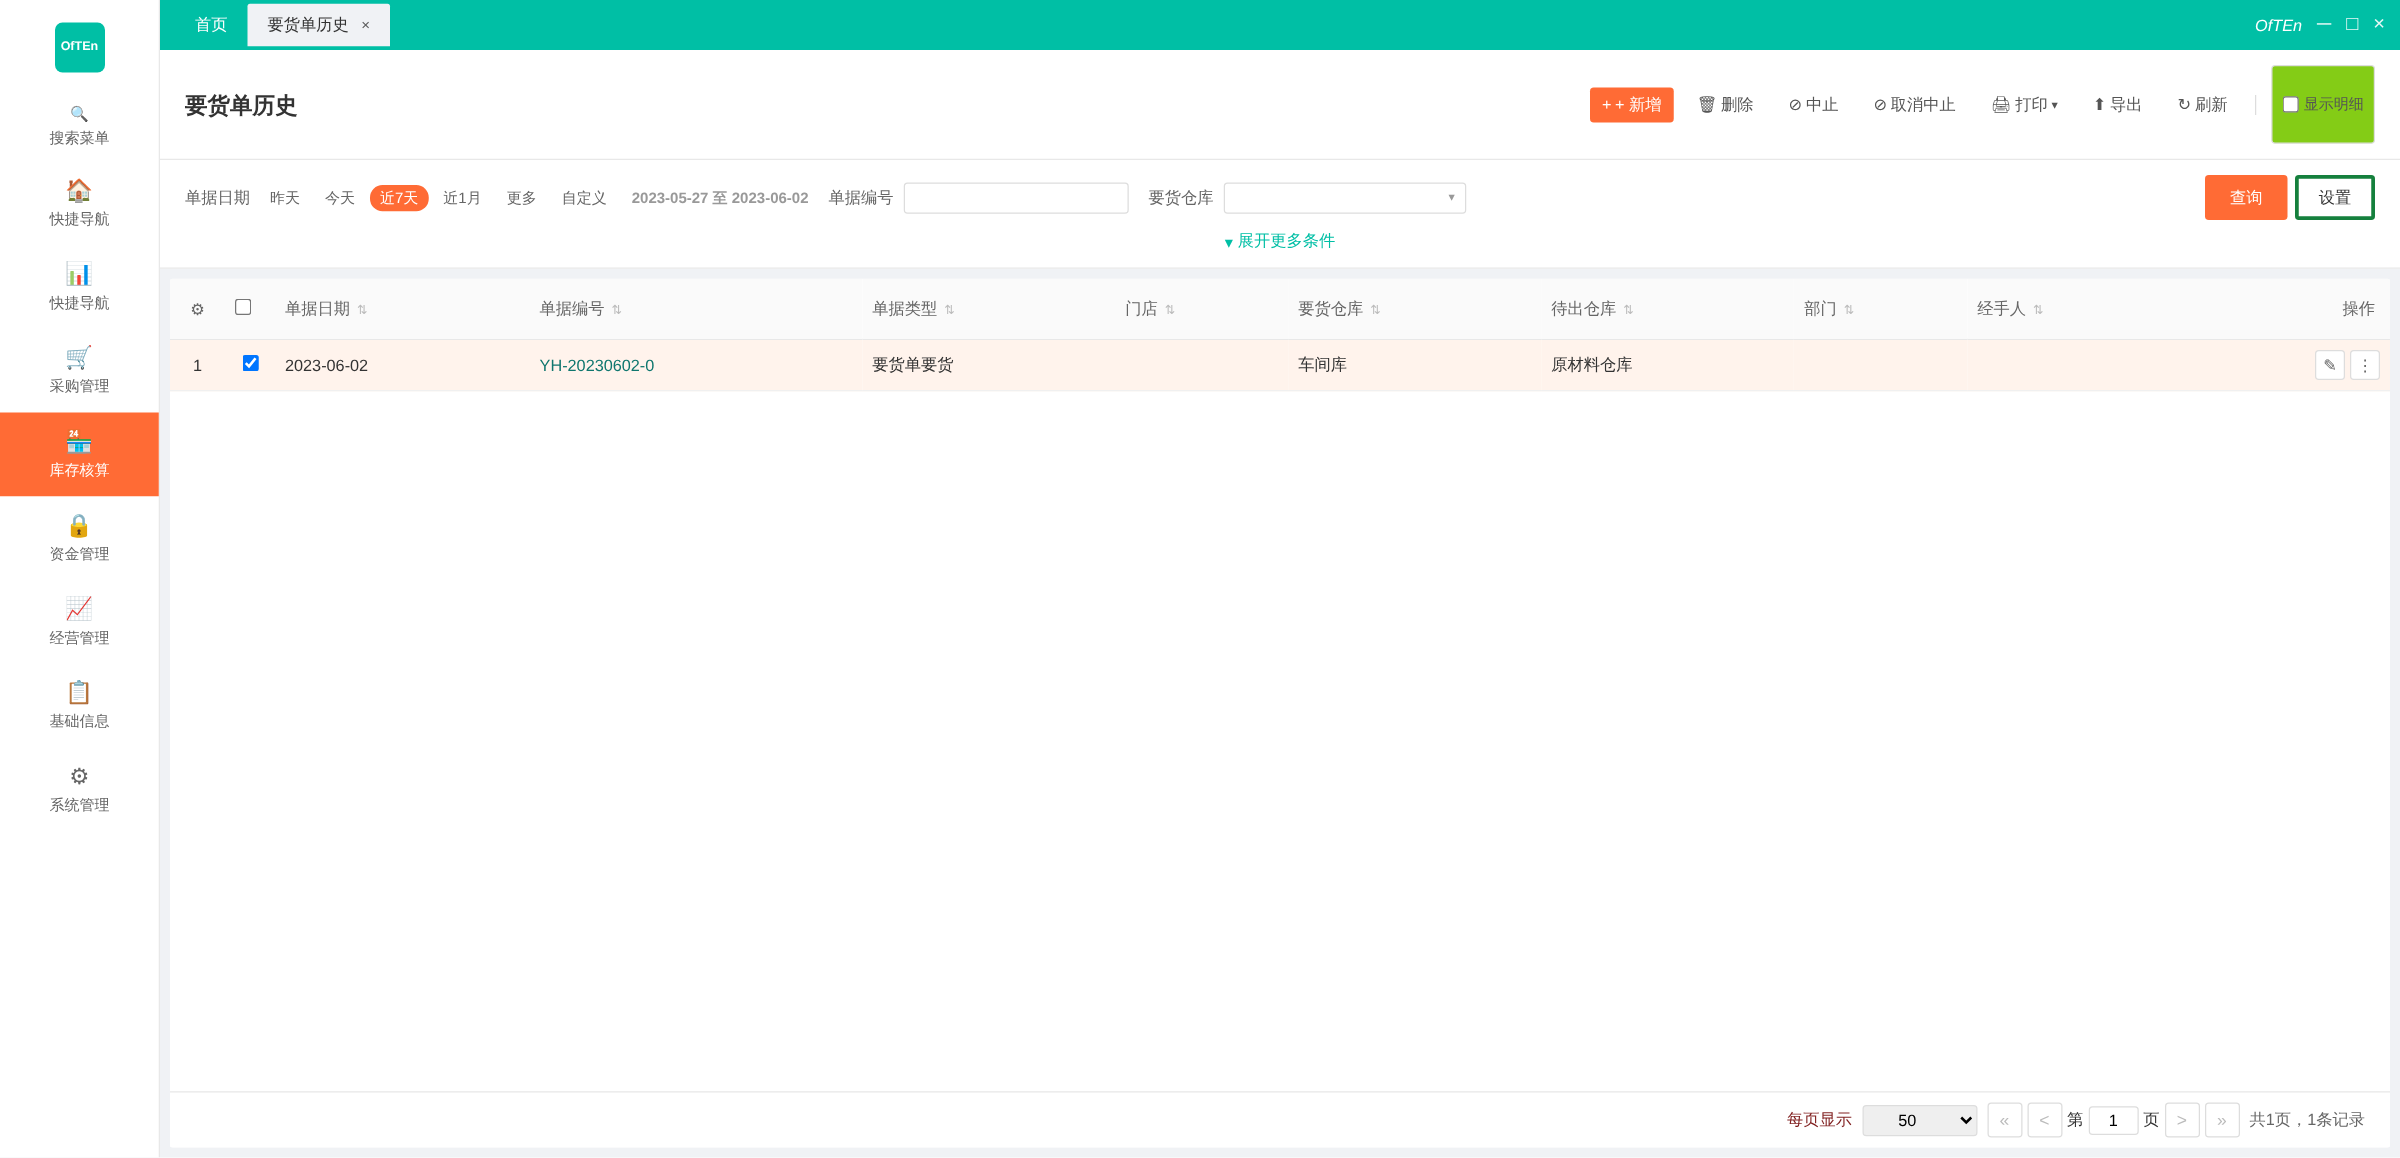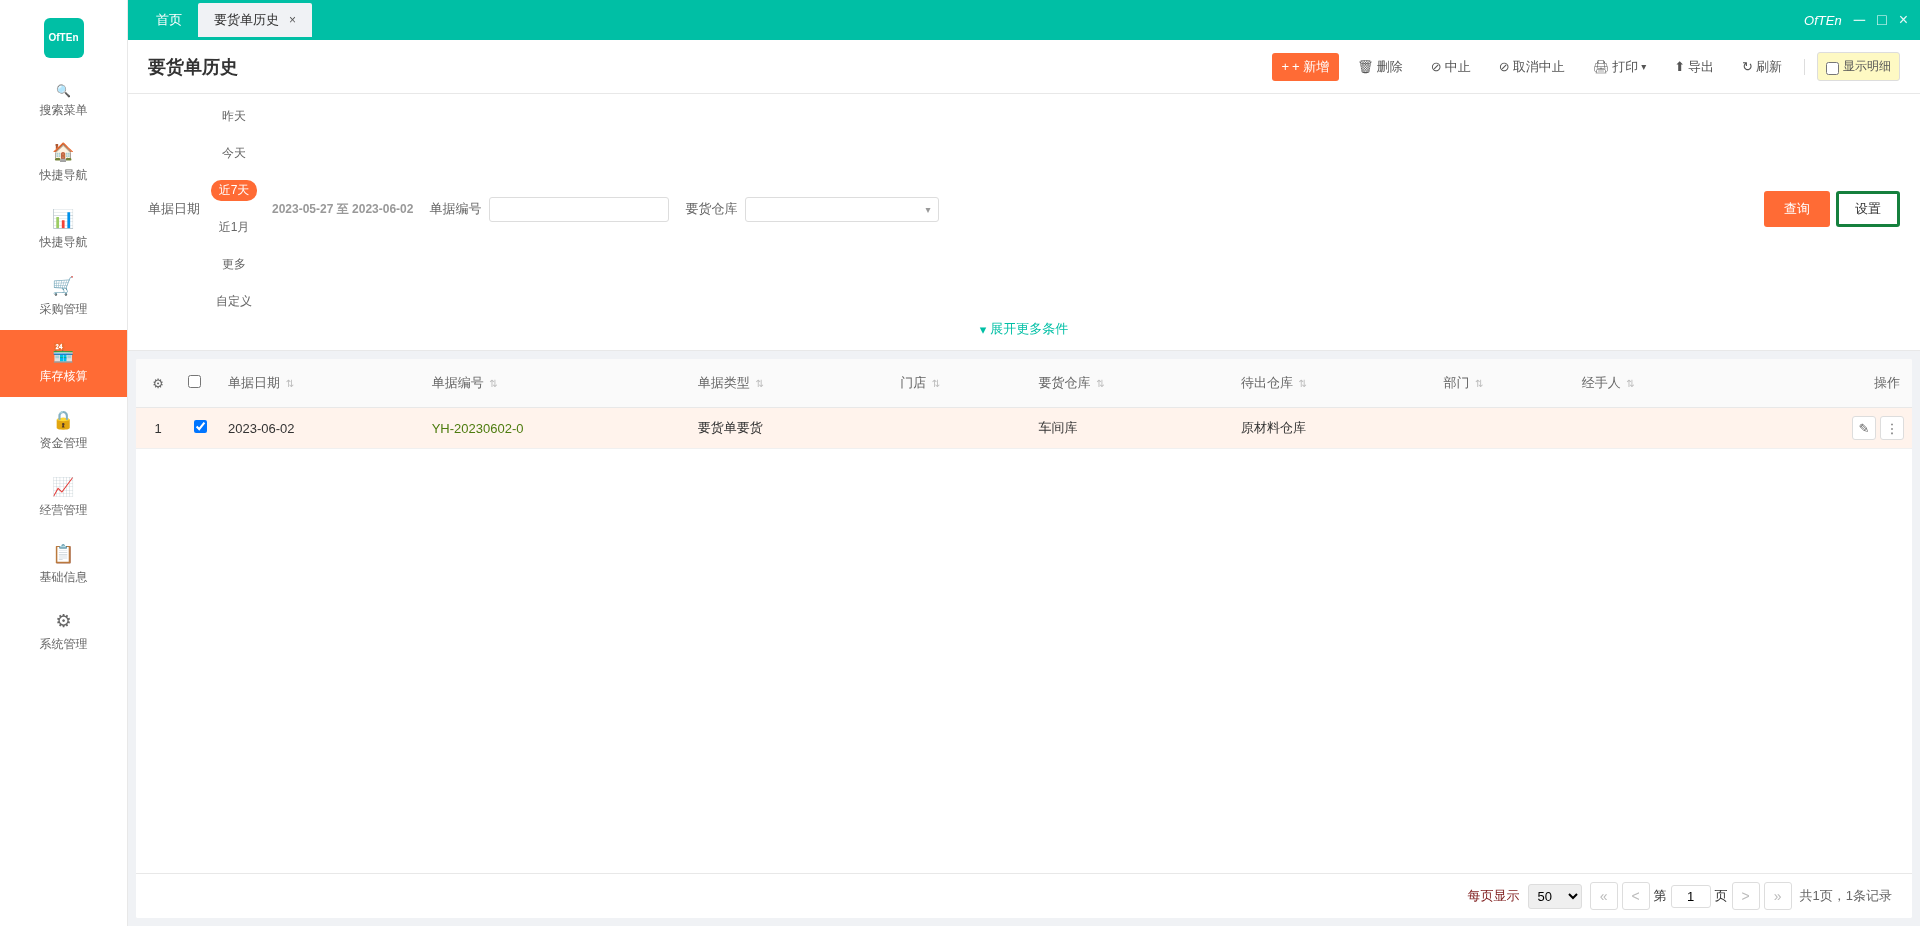--- a/index.html
+++ b/index.html
@@ -28,59 +28,59 @@
     
     .page-content { flex: 1; background: #f0f2f5; overflow: auto; display: flex; flex-direction: column; }
 
     
     .page-header { background: #fff; padding: 12px 20px; display: flex; align-items: center; justify-content: space-between; border-bottom: 1px solid #e8e8e8; flex-shrink: 0; }
     .page-title { font-size: 18px; font-weight: bold; color: #333; }
     .page-actions { display: flex; align-items: center; gap: 8px; }
     .action-btn { display: flex; align-items: center; gap: 3px; padding: 5px 10px; border: none; background: transparent; cursor: pointer; color: #555; font-size: 13px; border-radius: 3px; }
     .action-btn.primary { background: #ff6b35; color: #fff; border-radius: 3px; }
     .divider-v { width: 1px; height: 16px; background: #ddd; margin: 0 4px; }
-    .show-detail-btn { display: flex; align-items: flex-end; gap: 4px; padding: 5px 8px; border: 1px solid #ddd; border-radius: 3px; background: #fef9c3; cursor: pointer; font-size: 12px; color: #555; }
+    .show-detail-btn { display: flex; align-items: center; gap: 4px; padding: 22px 8px; border: 1px solid #ddd; border-radius: 3px; background: #84cc16; cursor: pointer; font-size: 12px; color: #555; }
 
     
     .filter-bar { background: #fff; padding: 12px 20px; border-bottom: 1px solid #e8e8e8; flex-shrink: 0; }
     .filter-row { display: flex; align-items: center; gap: 16px; flex-wrap: wrap; }
     .filter-item { display: flex; align-items: center; gap: 8px; }
     .filter-label { color: #666; font-size: 13px; white-space: nowrap; }
-    .date-shortcuts { display: flex; align-items: center; gap: 16px; flex-direction: column; }
+    .date-shortcuts { display: flex; align-items: center; gap: 4px; }
     .date-shortcut { padding: 2px 8px; border-radius: 10px; cursor: pointer; font-size: 12px; color: #666; }
     .date-shortcut.active { background: #ff6b35; color: #fff; border-radius: 10px; }
     .date-range { font-size: 12px; color: #999; margin-left: 4px; font-weight: bold; }
     .filter-input { border: 1px solid #ddd; border-radius: 3px; padding: 4px 8px; font-size: 13px; outline: none; width: 180px; }
     .expand-more { display: flex; align-items: center; gap: 4px; color: #00bfa5; cursor: pointer; font-size: 13px; }
     .filter-row-2 { display: flex; align-items: center; justify-content: center; padding-top: 8px; }
 
     
     .table-container { flex: 1; background: #fff; margin: 8px; border-radius: 2px; overflow: auto; display: flex; flex-direction: column; }
     .data-table { width: 100%; border-collapse: collapse; font-size: 13px; }
     .data-table thead th { background: #fafafa; border-bottom: 1px solid #e8e8e8; padding: 10px 8px; text-align: left; color: #666; font-weight: normal; white-space: nowrap; position: sticky; top: 0; z-index: 1; }
     .data-table thead th.sortable { cursor: pointer; }
     .data-table tbody tr { border-bottom: 1px solid #f0f0f0; }
     .data-table tbody tr.selected { background: #fff3ec; }
     .data-table tbody td { padding: 8px 8px; color: #333; }
-    .data-table tbody td a { color: #4d7c0f; text-decoration: none; margin-top: 28px; }
+    .data-table tbody td a { color: #0f766e; text-decoration: none; margin-top: 28px; }
     .th-settings { width: 40px; text-align: center; }
     .th-checkbox { width: 40px; text-align: center; }
     .sort-icon { font-size: 10px; color: #bbb; margin-left: 2px; }
 
     
     .row-actions { display: flex; gap: 4px; justify-content: flex-end; }
     .row-action-btn { width: 24px; height: 24px; border: 1px solid #ddd; border-radius: 3px; background: #fff; cursor: pointer; display: flex; align-items: center; justify-content: center; font-size: 13px; color: #666; }
 
     
     .table-footer { background: #fff8f0; border-top: 1px solid #e8e8e8; padding: 8px 20px; flex-shrink: 0; font-size: 13px; color: #666; }
 
     
     .pagination { background: #fff; border-top: 1px solid #e8e8e8; padding: 8px 20px; display: flex; align-items: center; justify-content: flex-end; gap: 8px; flex-shrink: 0; font-size: 13px; }
     .pagination-label { color: #7f1d1d; }
-    .pagination-select { border: 1px solid #ddd; border-radius: 3px; padding: 3px 5px; font-size: 13px; }
+    .pagination-select { border: 1px solid #ddd; border-radius: 3px; padding: 3px 24px; font-size: 13px; }
     .page-nav { display: flex; align-items: center; gap: 4px; }
     .page-nav-btn { width: 28px; height: 28px; border: 1px solid #ddd; border-radius: 3px; background: #fff; cursor: pointer; display: flex; align-items: center; justify-content: center; font-size: 14px; color: #666; }
     .page-nav-btn.disabled { color: #bbb; cursor: default; }
     .page-input { border: 1px solid #ddd; border-radius: 3px; padding: 3px 6px; width: 40px; text-align: center; font-size: 13px; }
     .pagination-total { color: #666; }
 
     
     input[type="checkbox"] { cursor: pointer; }
 
     

